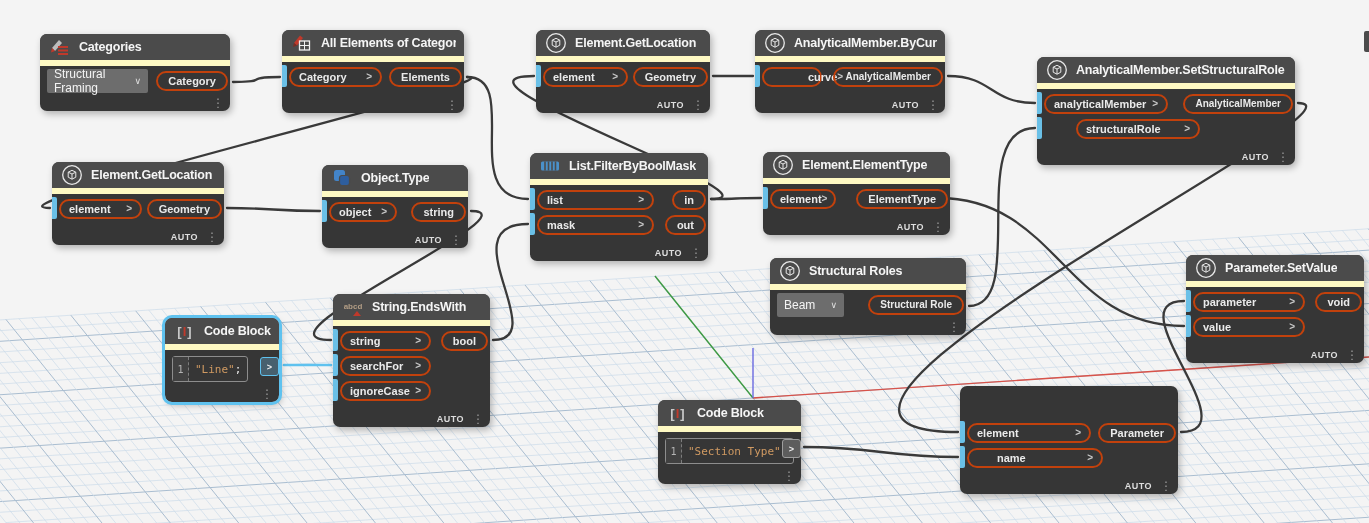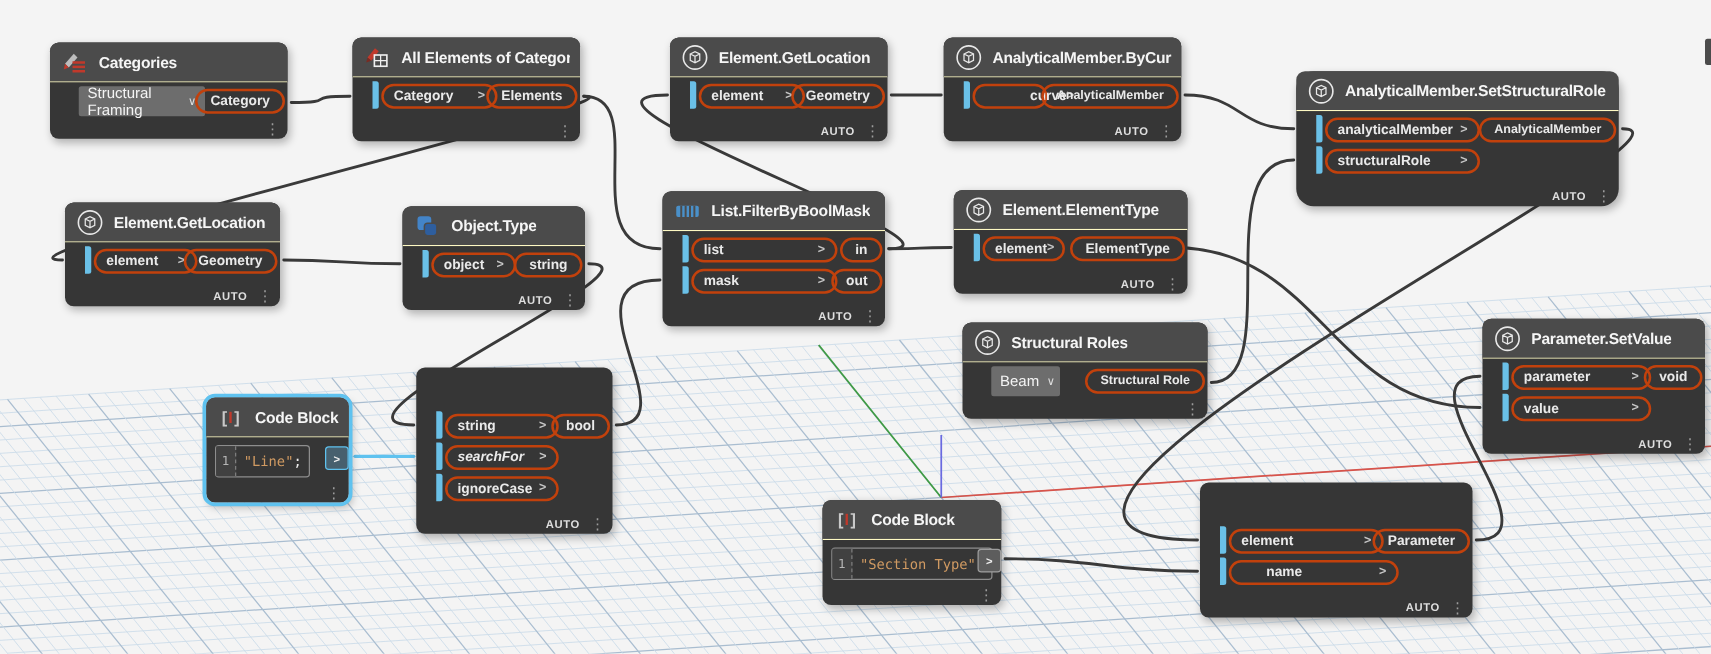--- a/index.html
+++ b/index.html
@@ -6,24 +6,24 @@
   body{width:1369px;height:523px;overflow:hidden;background:#f4f4f4;
        font-family:"Liberation Sans", sans-serif; position:relative;}
   #canvas{position:absolute;inset:0;width:1369px;height:523px;}
   svg.layer{position:absolute;left:0;top:0;}
   
   .node{position:absolute;background:#363636;border-radius:7px;
         box-shadow:2px 3px 7px rgba(0,0,0,.28);color:#eee;}
   .node.selected{outline:3px solid #5fc2ef;outline-offset:0px;}
   .nhead{position:absolute;left:0;top:0;right:0;height:32px;background:#4b4b4b;
          border-radius:7px 7px 0 0;display:flex;align-items:center;gap:8px;
-         padding:0 8px 0 9px;box-sizing:border-box;border-bottom:1px solid #fef9c3;}
+         padding:0 8px 0 9px;box-sizing:border-box;border-bottom:6px solid #fef9c3;}
   .ntitle{font-size:12.5px;font-weight:700;color:#f5f5f5;letter-spacing:-.2px;
           white-space:nowrap;overflow:hidden;}
-  .nrow{position:absolute;left:0;right:0;height:25px;display:flex;align-items:center;margin-left:16px;}
+  .nrow{position:absolute;left:0;right:0;height:25px;display:flex;align-items:center;}
   .inbar{position:absolute;left:0;top:1px;width:5px;height:22px;background:#6ac0e7;
          border-radius:0 2px 2px 0;}
   .pill{height:20px;border:2px solid #c2410c;border-radius:10px;box-sizing:border-box;
         font-size:11px;font-weight:700;color:#eaeaea;display:flex;align-items:center;}
   .pill.in{margin-left:7px;justify-content:space-between;padding:0 8px;}
   .pill.in .caret{color:#c8c8c8;font-size:10px;font-weight:700;}
   .pill.out{position:absolute;right:2px;justify-content:center;padding:0 10px;
             white-space:nowrap;}
   .nfoot{position:absolute;right:6px;bottom:3px;display:flex;align-items:center;gap:8px;}
   .lacing{font-size:9px;font-weight:700;color:#dedede;letter-spacing:.5px;}
@@ -399,39 +399,39 @@
           <span>curve</span>
           <span class="caret">&gt;</span>
         </div>
         <div class="pill out" style="font-size: 10px;">AnalyticalMember</div>
       </div>
       <div class="nfoot">
         <span class="lacing">AUTO</span>
         <span class="dots">⋮</span>
       </div>
     </div>
-    <div class="node" style="left: 1037px; top: 57px; width: 258px; height: 108px; border-radius: 14px;">
+    <div class="node" style="left: 1037px; top: 57px; width: 258px; height: 108px;">
       <div class="nhead">
         <span style="display: inline-flex; width: 22px; height: 22px; align-items: center; justify-content: center; flex: 0 0 auto;">
           <svg width="22" height="22" viewBox="0 0 22 22">
             <circle cx="11" cy="11" r="9.3" fill="none" stroke="#e8e8e8" stroke-width="1.3"></circle>
       <path d="M7.2 8.2 L11 6.3 L14.8 8.2 L14.8 13.2 L11 15.2 L7.2 13.2 Z M7.2 8.2 L11 10 L14.8 8.2 M11 10 L11 15.2" fill="none" stroke="#e8e8e8" stroke-width="1"></path>
           </svg>
         </span>
         <span class="ntitle">AnalyticalMember.SetStructuralRole</span>
       </div>
       <div class="nrow" style="top: 34px;">
         <span class="inbar"></span>
         <div class="pill in" style="width: 124px;">
           <span>analyticalMember</span>
           <span class="caret">&gt;</span>
         </div>
         <div class="pill out" style="font-size: 10px;">AnalyticalMember</div>
       </div>
-      <div class="nrow" style="top: 59px;">
+      <div class="nrow" style="top: 59px; padding-left: 32px;">
         <span class="inbar"></span>
         <div class="pill in" style="width: 124px;">
           <span>structuralRole</span>
           <span class="caret">&gt;</span>
         </div>
       </div>
       <div class="nfoot">
         <span class="lacing">AUTO</span>
         <span class="dots">⋮</span>
       </div>
@@ -545,21 +545,21 @@
       <div class="nhead">
         <span style="display: inline-flex; width: 22px; height: 22px; align-items: center; justify-content: center; flex: 0 0 auto;">
           <svg width="22" height="22" viewBox="0 0 22 22">
             <circle cx="11" cy="11" r="9.3" fill="none" stroke="#e8e8e8" stroke-width="1.3"></circle>
       <path d="M7.2 8.2 L11 6.3 L14.8 8.2 L14.8 13.2 L11 15.2 L7.2 13.2 Z M7.2 8.2 L11 10 L14.8 8.2 M11 10 L11 15.2" fill="none" stroke="#e8e8e8" stroke-width="1"></path>
           </svg>
         </span>
         <span class="ntitle">Structural Roles</span>
       </div>
       <div class="nrow" style="top: 34px;">
-        <div class="drop" style="width: 55px;">
+        <div class="drop" style="width: 67px;">
           <span>Beam</span>
           <span class="chev">∨</span>
         </div>
         <div class="pill out" style="font-size: 10px;">Structural Role</div>
       </div>
       <div class="nfoot">
         <span class="dots">⋮</span>
       </div>
     </div>
     <div class="node" style="left: 1186px; top: 255px; width: 178px; height: 108px;">
@@ -605,31 +605,37 @@
           <span class="str">"Line"</span>
           <span class="pun">;</span>
         </span>
       </div>
       <div class="cbport" style="left: 95px; top: 39px;">&gt;</div>
       <div class="nfoot">
         <span class="dots">⋮</span>
       </div>
     </div>
     <div class="node" style="left: 333px; top: 294px; width: 157px; height: 133px;">
+      <div class="nhead">
+        <span style="display: inline-flex; width: 22px; height: 22px; align-items: center; justify-content: center; flex: 0 0 auto;">
+          <span class="stricon">abcd<span class="tri"></span></span>
+        </span>
+        <span class="ntitle">String.EndsWith</span>
+      </div>
       <div class="nrow" style="top: 34px;">
         <span class="inbar"></span>
         <div class="pill in" style="width: 91px;">
           <span>string</span>
           <span class="caret">&gt;</span>
         </div>
         <div class="pill out">bool</div>
       </div>
       <div class="nrow" style="top: 59px;">
         <span class="inbar"></span>
-        <div class="pill in" style="width: 91px; font-style: italic;">
+        <div class="pill in" style="width: 91px;">
           <span>searchFor</span>
           <span class="caret">&gt;</span>
         </div>
       </div>
       <div class="nrow" style="top: 84px;">
         <span class="inbar"></span>
         <div class="pill in" style="width: 91px;">
           <span>ignoreCase</span>
           <span class="caret">&gt;</span>
         </div>

